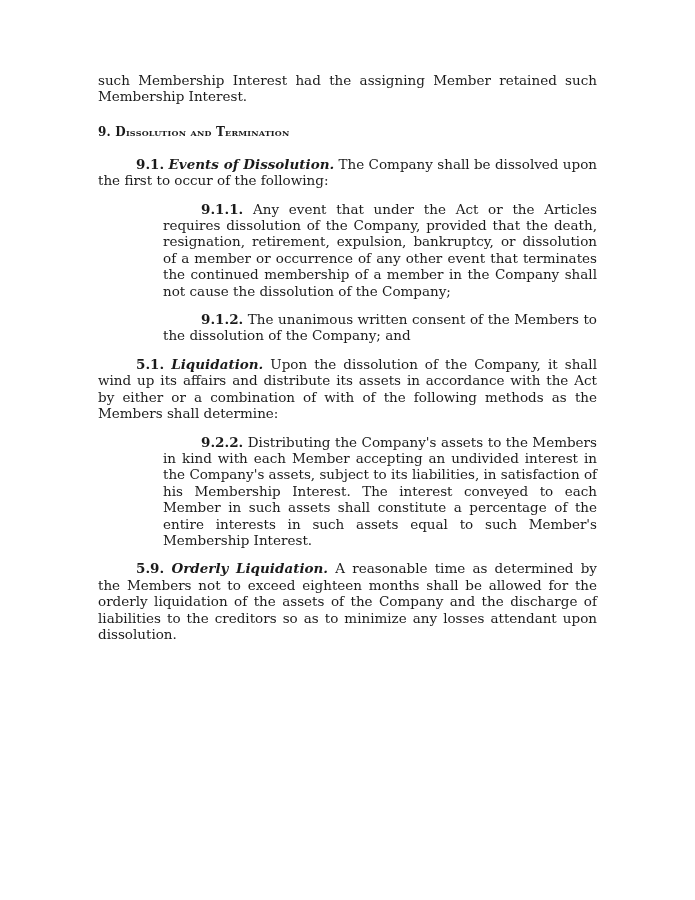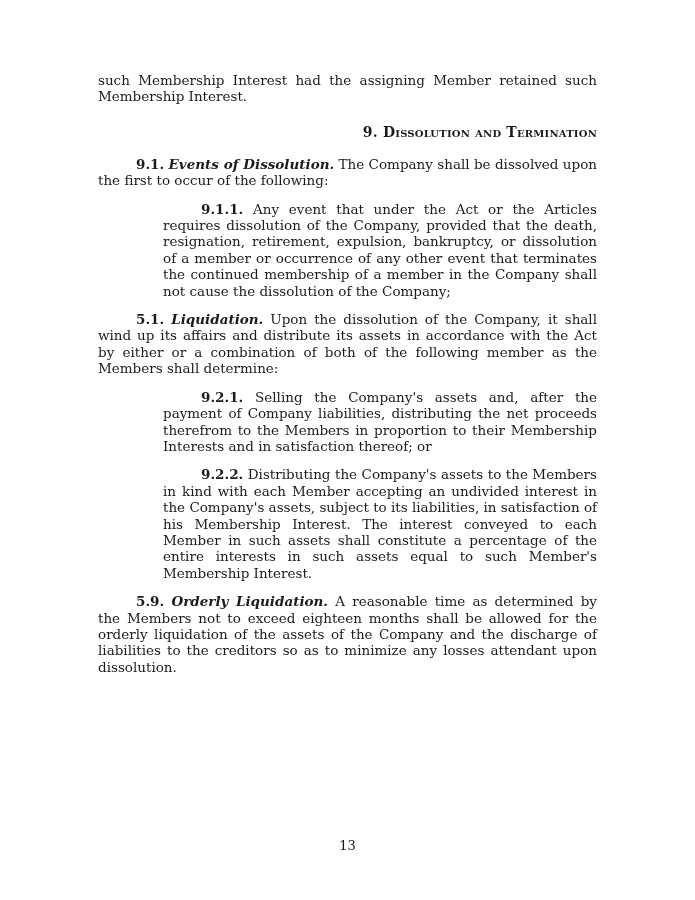--- a/index.html
+++ b/index.html
@@ -37,26 +37,26 @@
   }
   .indent-1 {
     text-indent: 38px;
   }
   .indent-2 {
     margin-left: 65px;
     text-indent: 38px;
   }
   .doc-heading {
     margin: 17px 0 14px 0;
-    font-size: 14px;
+    font-size: 12px;
     line-height: 20px;
     font-weight: bold;
     font-variant: small-caps;
     letter-spacing: 0.2px;
-    text-align: right;
+    text-align: left;
   }
   .sec-title {
     font-weight: bold;
     font-style: italic;
   }
   .num {
     font-weight: bold;
   }
   .page-footer {
     position: absolute;
@@ -78,33 +78,32 @@
 
     <h1 class="doc-heading">9. Dissolution and Termination</h1>
 
     <p class="para indent-1"><span class="num">9.1.</span>
       <span class="sec-title">Events of Dissolution.</span>
       <span>The Company shall be dissolved upon the first to occur of the following:</span></p>
 
     <p class="para indent-2"><span class="num">9.1.1.</span>
       <span>Any event that under the Act or the Articles requires dissolution of the Company, provided that the death, resignation, retirement, expulsion, bankruptcy, or dissolution of a member or occurrence of any other event that terminates the continued membership of a member in the Company shall not cause the dissolution of the Company;</span></p>
 
+    <p class="para indent-2"><span class="num">9.1.2.</span>
+      <span>The unanimous written consent of the Members to the dissolution of the Company; and</span></p>
 
 
     <p class="para indent-1"><span class="num">5.1.</span>
       <span class="sec-title">Liquidation.</span>
-      <span>Upon the dissolution of the Company, it shall wind up its affairs and distribute its assets in accordance with the Act by either or a combination of both of the following member as the Members shall determine:</span></p>
+      <span>Upon the dissolution of the Company, it shall wind up its affairs and distribute its assets in accordance with the Act by either or a combination of with of the following methods as the Members shall determine:</span></p>
 
-    <p class="para indent-2"><span class="num">9.2.1.</span>
-      <span>Selling the Company's assets and, after the payment of Company liabilities, distributing the net proceeds therefrom to the Members in proportion to their Membership Interests and in satisfaction thereof; or</span></p>
 
     <p class="para indent-2"><span class="num">9.2.2.</span>
       <span>Distributing the Company's assets to the Members in kind with each Member accepting an undivided interest in the Company's assets, subject to its liabilities, in satisfaction of his Membership Interest. The interest conveyed to each Member in such assets shall constitute a percentage of the entire interests in such assets equal to such Member's Membership Interest.</span></p>
 
     <p class="para indent-1"><span class="num">5.9.</span>
       <span class="sec-title">Orderly Liquidation.</span>
       <span>A reasonable time as determined by the Members not to exceed eighteen months shall be allowed for the orderly liquidation of the assets of the Company and the discharge of liabilities to the creditors so as to minimize any losses attendant upon dissolution.</span></p>
 
 
   </div>
 
-  <div class="page-footer">13</div>
 </div>
 
 </body></html>

